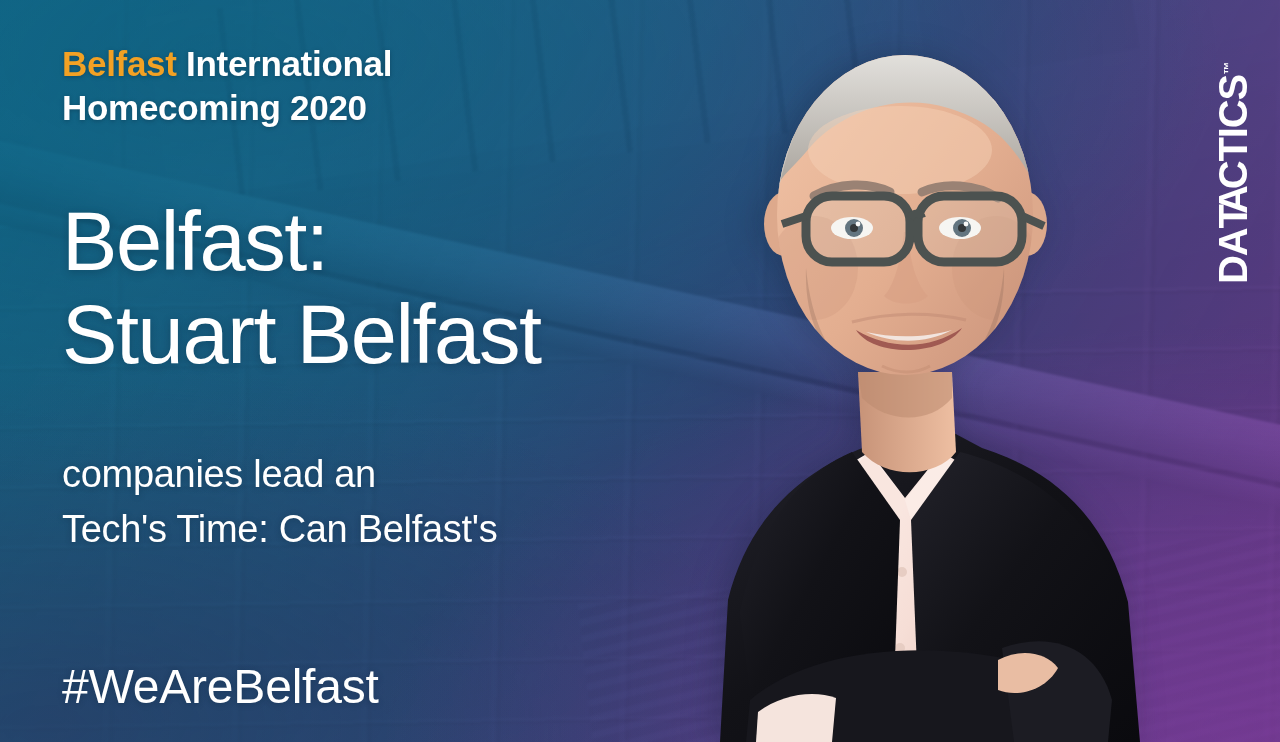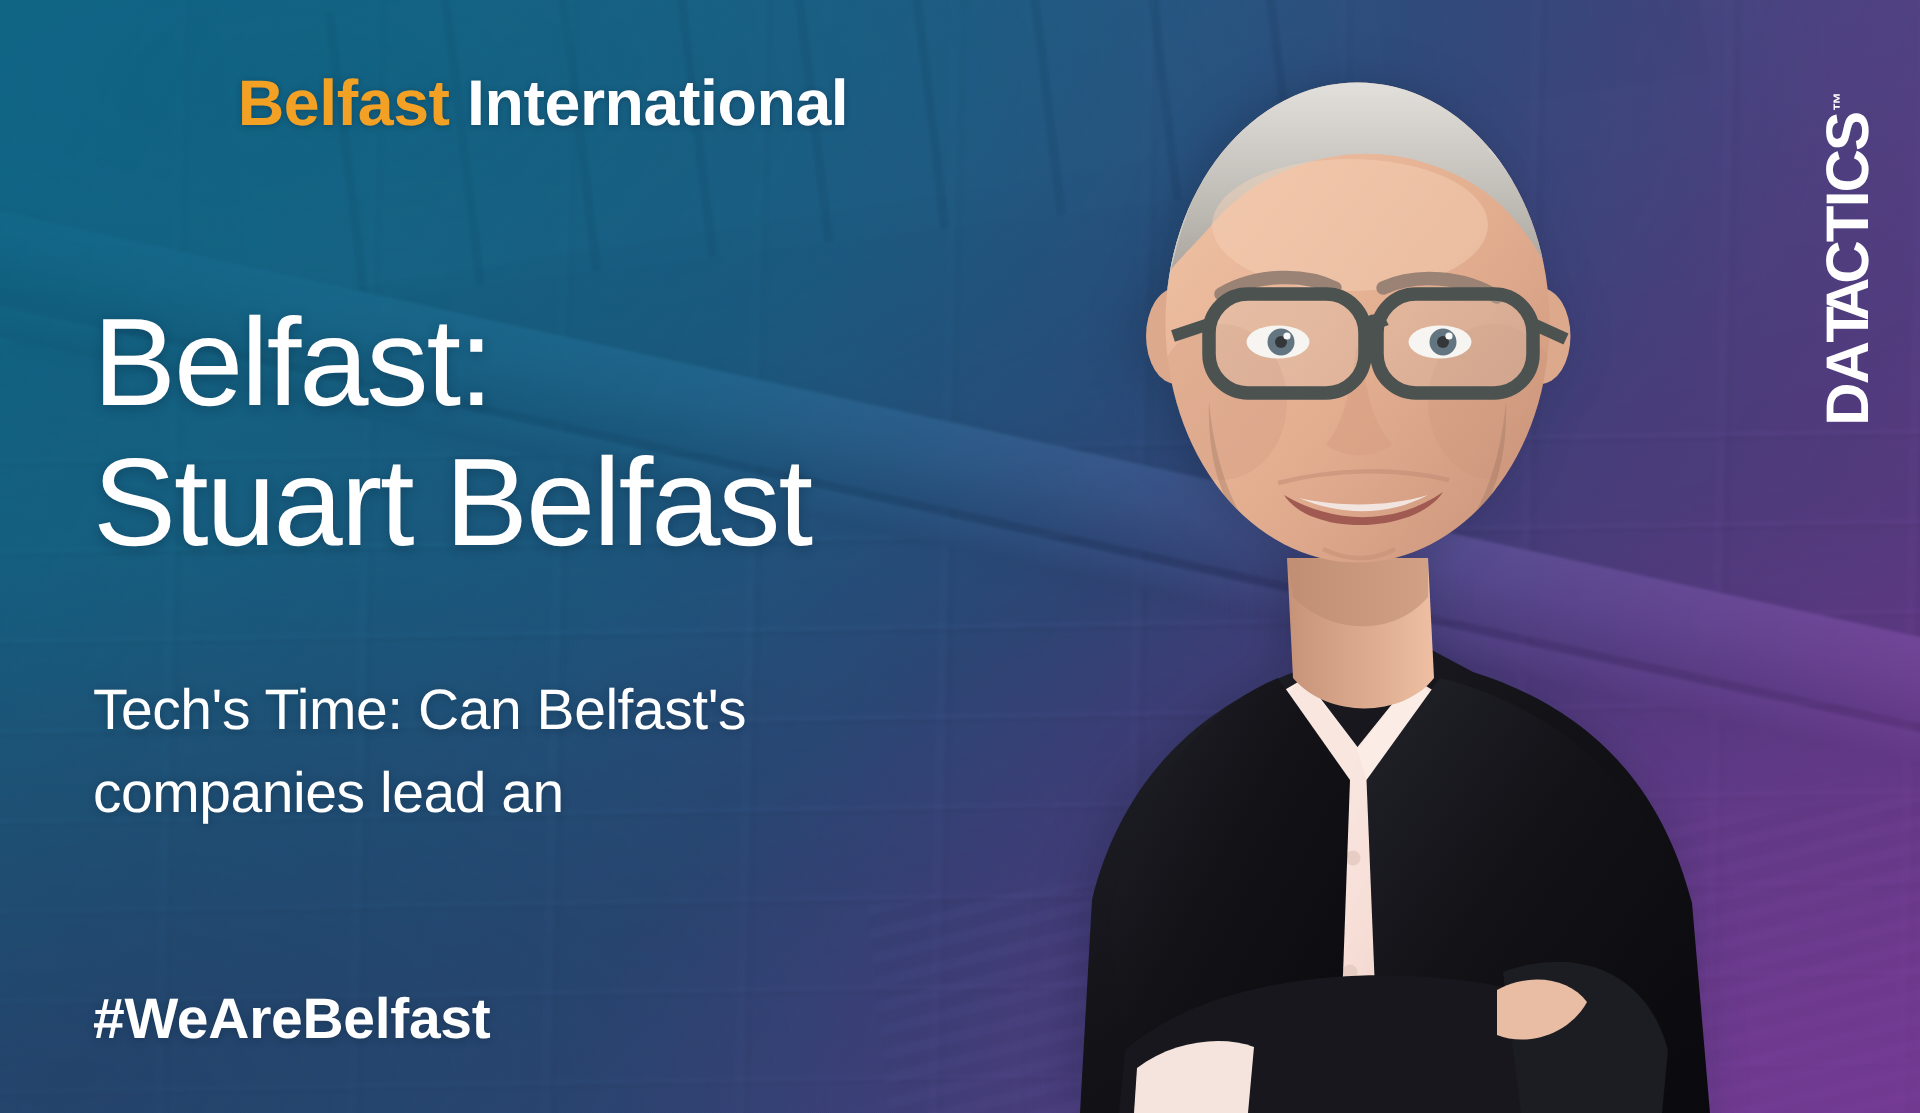--- a/index.html
+++ b/index.html
@@ -139,25 +139,24 @@
   .portrait svg { display:block; width:100%; height:100%; }
 
   
   .copy {
     position:absolute; left:62px; top:0; width:620px; height:742px;
     z-index:6;
     color:#ffffff;
   }
   .eyebrow {
     position:absolute; top:42px; left:0;
-    font-size:43px; font-weight:700; line-height:1.27;
+    font-size:35px; font-weight:700; line-height:1.27;
     letter-spacing:-.3px;
     text-shadow:0 1px 4px rgba(8,30,50,.35);
     width:600px;
-    text-align:center;
   }
   .eyebrow .hl { color:#f2a124; }
 
   .headline {
     position:absolute; top:196px; left:0;
     font-size:83px; font-weight:300; line-height:1.12;
     letter-spacing:-1.4px;
     text-shadow:0 2px 8px rgba(8,30,50,.30);
     width:620px;
   }
@@ -167,21 +166,21 @@
     position:absolute; top:447px; left:0;
     font-size:38px; font-weight:300; line-height:1.45;
     letter-spacing:-.3px;
     text-shadow:0 1px 6px rgba(8,30,50,.32);
     width:540px;
   }
   .subhead span { display:block; }
 
   .hashtag {
     position:absolute; top:658px; left:0;
-    font-size:38px; font-weight:700; line-height:1.2;
+    font-size:48px; font-weight:400; line-height:1.2;
     letter-spacing:-.2px;
     text-shadow:0 1px 6px rgba(8,30,50,.32);
   }
 
   
   .logo {
     position:absolute;
     right:4px; top:10px;
     z-index:7;
     height:330px; width:86px;
@@ -327,30 +326,31 @@
         <path d="M206 216 L182 224" stroke="#4c5250" stroke-width="8"></path>
         <path d="M422 216 L444 226" stroke="#4c5250" stroke-width="8"></path>
       </g>
     </svg>
   </div>
 
   <div class="copy">
 
     <div class="eyebrow">
       <span class="hl">Belfast</span><span> International</span><br>
+      <span>Homecoming 2020</span>
     </div>
 
     <h1 class="headline">
       <span class="l1">Belfast:</span>
       <span class="l2">Stuart Belfast</span>
     </h1>
 
     <div class="subhead">
+      <span>companies lead an</span>
       <span>Tech's Time: Can Belfast's</span>
-      <span>companies lead an</span>
     </div>
 
     <div class="hashtag">#WeAreBelfast</div>
   </div>
 
   <div class="logo">
     <div class="logo-inner">
       <span class="logo-word"><span>DA</span><span class="lig">TA</span><span>CTICS</span><sup class="logo-tm">™</sup></span>
     </div>
   </div>

